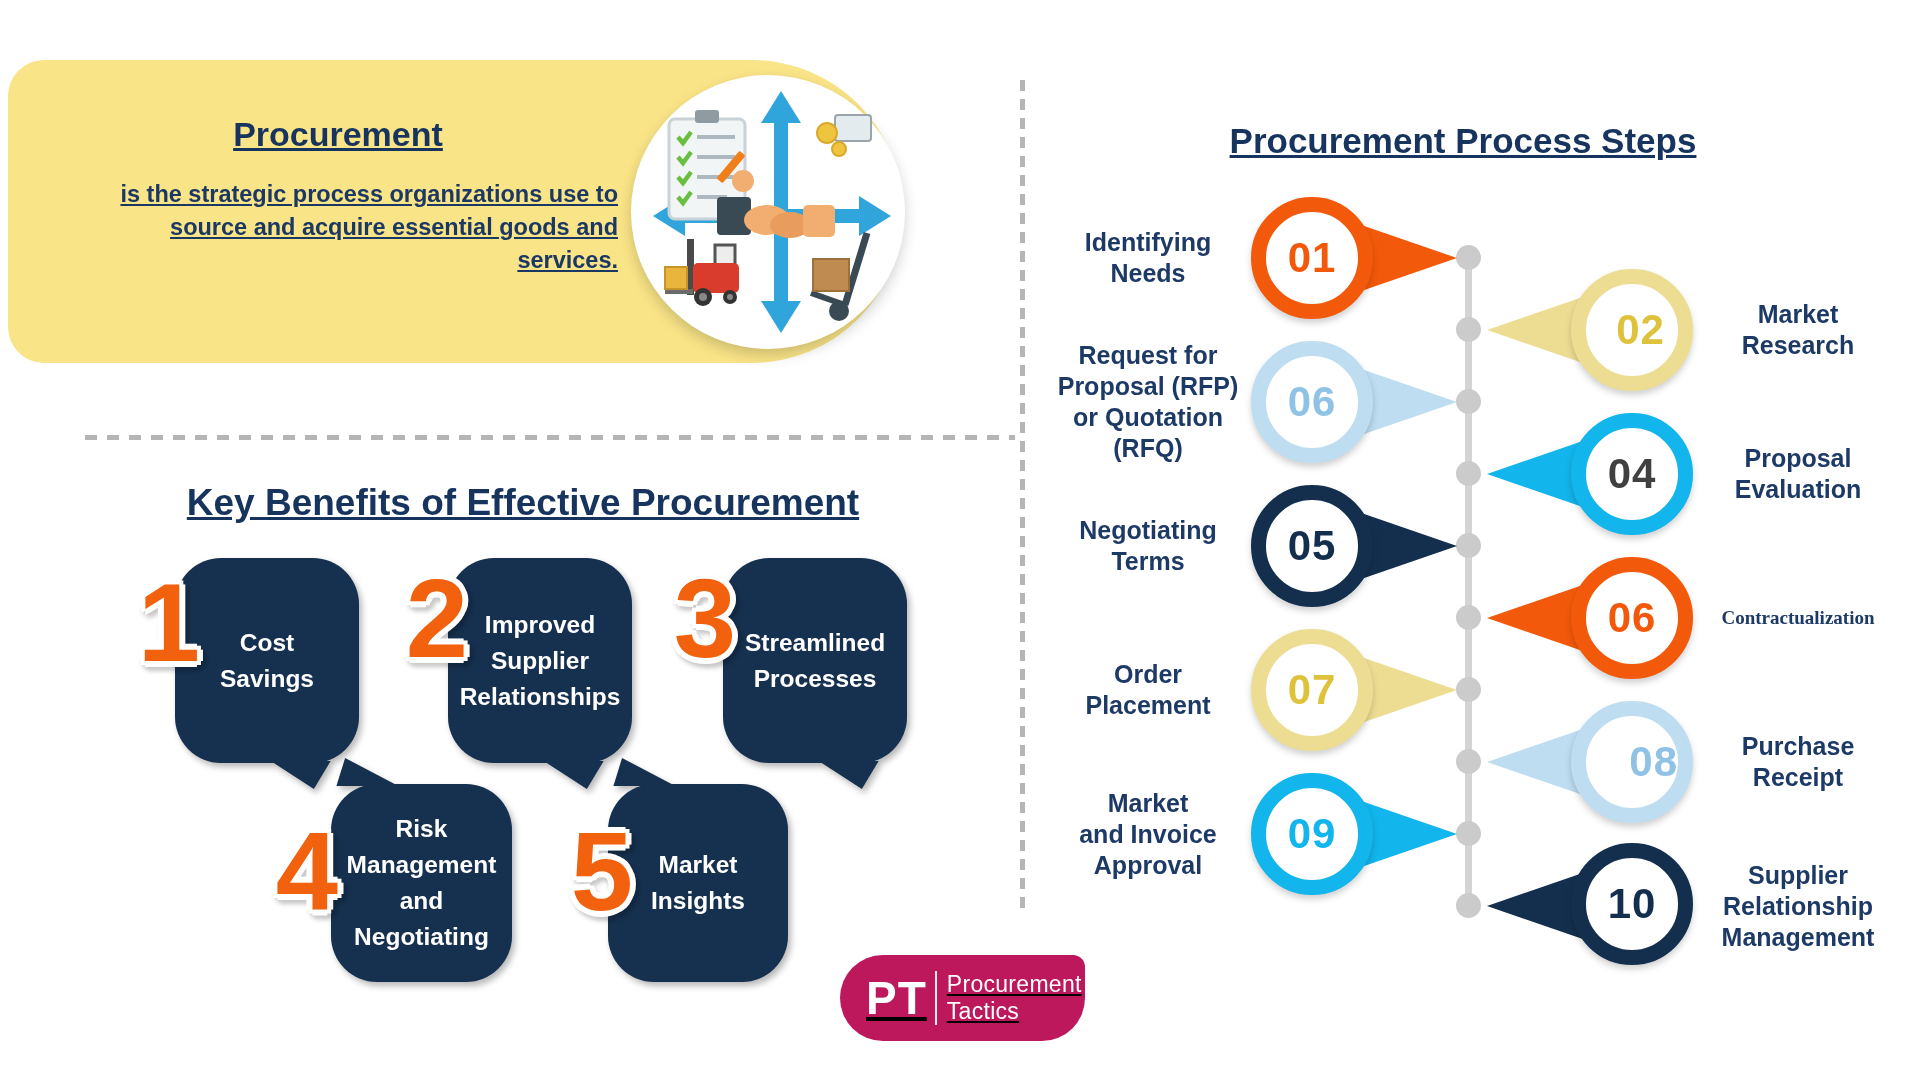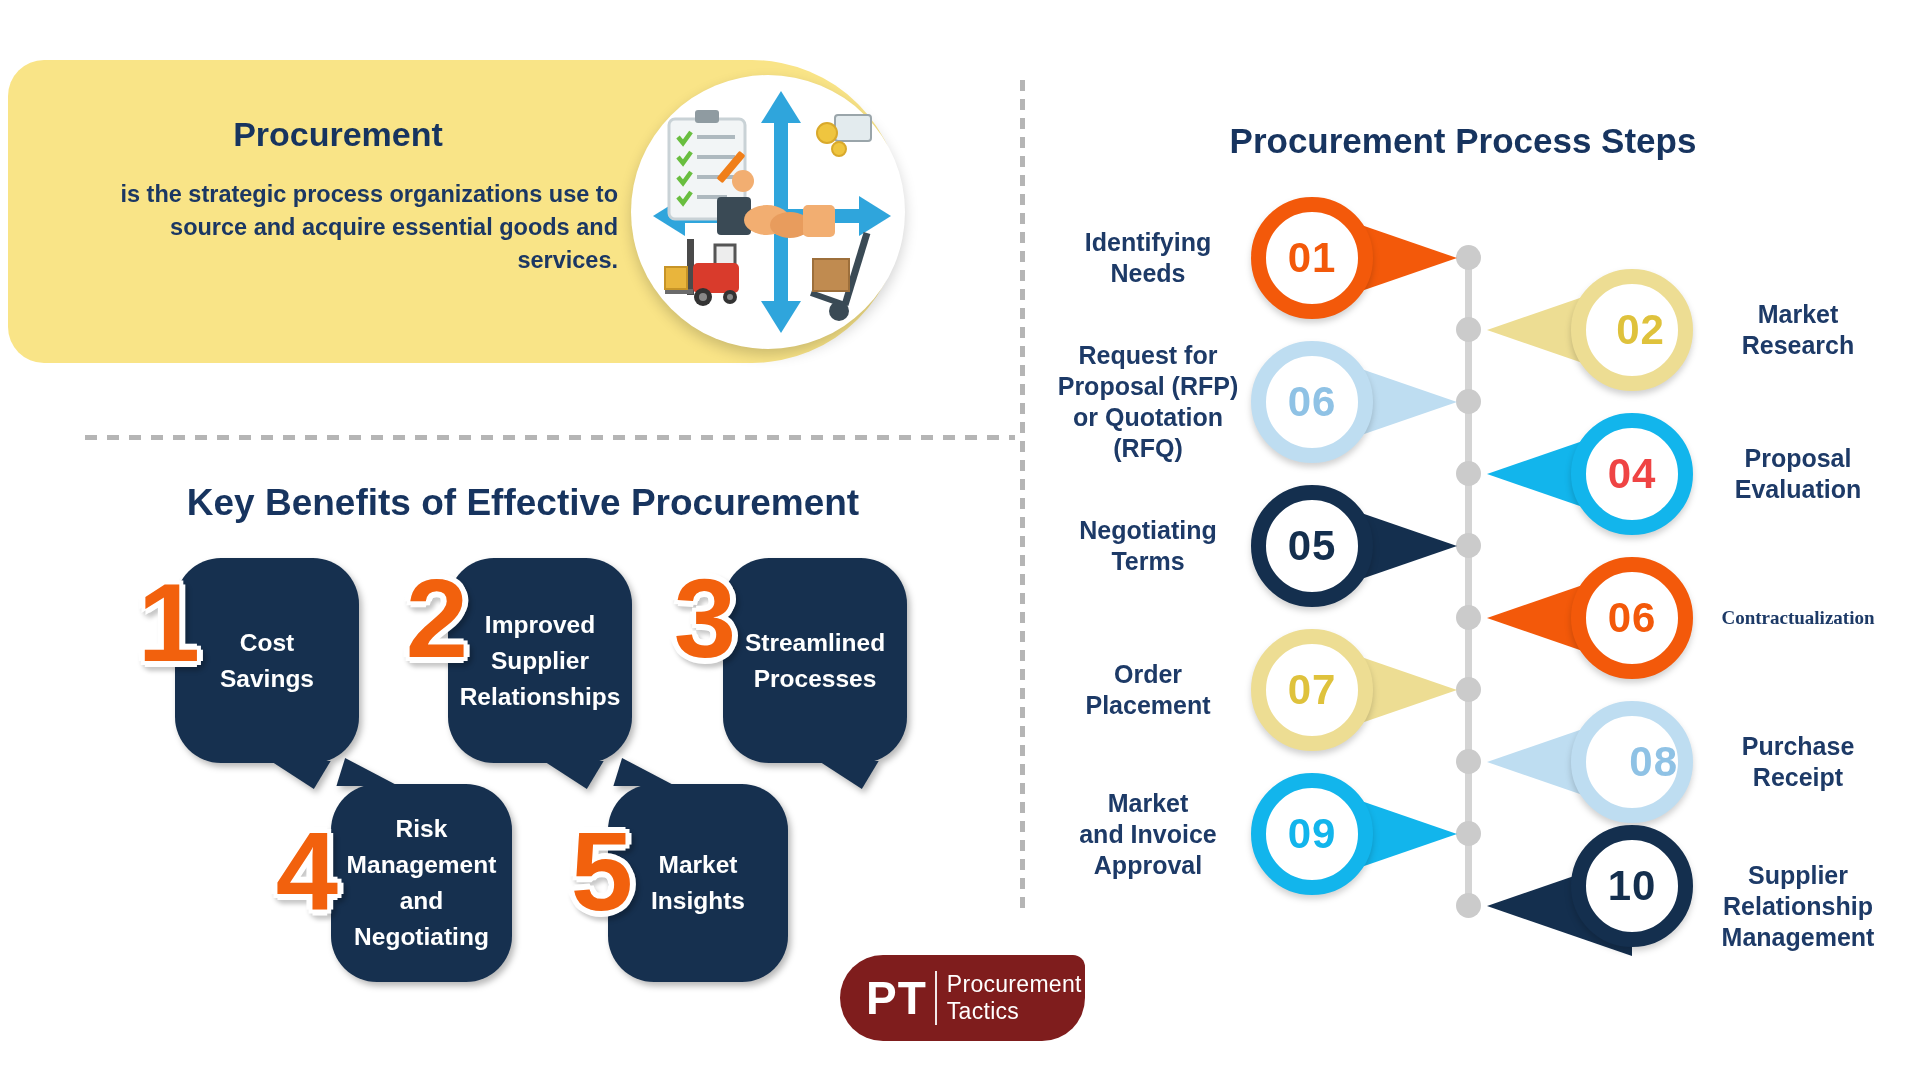--- a/index.html
+++ b/index.html
@@ -1,21 +1,21 @@
 <!DOCTYPE html>
 <html><head>
 <meta charset="utf-8">
 <style>
   html,body{margin:0;padding:0;}
   body{
     width:1920px;height:1080px;position:relative;overflow:hidden;
     background:#ffffff;
     font-family:"Liberation Sans","DejaVu Sans",sans-serif;
   }
-  .abs{position:absolute;}
+  .abs{position:absolute;text-decoration:underline;}
 
   
   .yellow-panel{
     left:8px;top:60px;width:894px;height:303px;
     background:#F9E487;border-radius:36px 150px 150px 36px;
   }
   .hdr-title{
     left:98px;top:112px;width:480px;text-align:center;
     font-size:34px;line-height:44px;font-weight:700;color:#17345F;
   }
@@ -252,21 +252,21 @@
 (RFQ)</div>
 <div class="step-tri tri-right" style="left: 1312px; top: 352px; background: rgb(190, 221, 241);"></div>
 <div class="step-ring" style="left: 1251px; top: 341px; border-color: rgb(190, 221, 241);">
   <span class="step-num" style="color: rgb(143, 194, 229);">06</span>
 </div>
 
 <div class="step-label" style="left:1678px;top:412px;">Proposal
 Evaluation</div>
 <div class="step-tri tri-left" style="left: 1487px; top: 424px; background: rgb(18, 181, 236);"></div>
 <div class="step-ring" style="left: 1571px; top: 413px; border-color: rgb(18, 181, 236);">
-  <span class="step-num" style="color: #ef4444; text-align: center;">04</span>
+  <span class="step-num" style="color: #404040; text-align: center;">04</span>
 </div>
 
 <div class="step-label" style="left:1028px;top:484px;">Negotiating
 Terms</div>
 <div class="step-tri tri-right" style="left: 1312px; top: 496px; background: rgb(20, 47, 78);"></div>
 <div class="step-ring" style="left: 1251px; top: 485px; border-color: rgb(20, 47, 78);">
   <span class="step-num" style="color: rgb(20, 47, 78);">05</span>
 </div>
 
 <div class="step-label small-label" style="left:1678px;top:556px;">Contractualization</div>
@@ -294,22 +294,22 @@
 Approval</div>
 <div class="step-tri tri-right" style="left: 1312px; top: 784px; background: rgb(18, 181, 236);"></div>
 <div class="step-ring" style="left: 1251px; top: 773px; border-color: rgb(18, 181, 236);">
   <span class="step-num" style="color: rgb(18, 181, 236);">09</span>
 </div>
 
 <div class="step-label" style="left:1678px;top:844px;">Supplier
 Relationship
 Management</div>
 <div class="step-tri tri-left" style="left: 1487px; top: 856px; background: rgb(20, 47, 78);"></div>
-<div class="step-ring" style="left: 1571px; top: 825px; border-color: rgb(20, 47, 78);">
+<div class="step-ring" style="left: 1571px; top: 843px; border-color: rgb(20, 47, 78);">
   <span class="step-num" style="color: rgb(20, 47, 78);">10</span>
 </div>
 
-<div class="abs logo" style="background: #7f1d1d;">
+<div class="abs logo" style="background: #be185d;">
   <span class="logo-pt">PT</span>
   <span class="logo-sep"></span>
   <span class="logo-name">Procurement
 Tactics</span>
 </div>
 
 </body></html>

